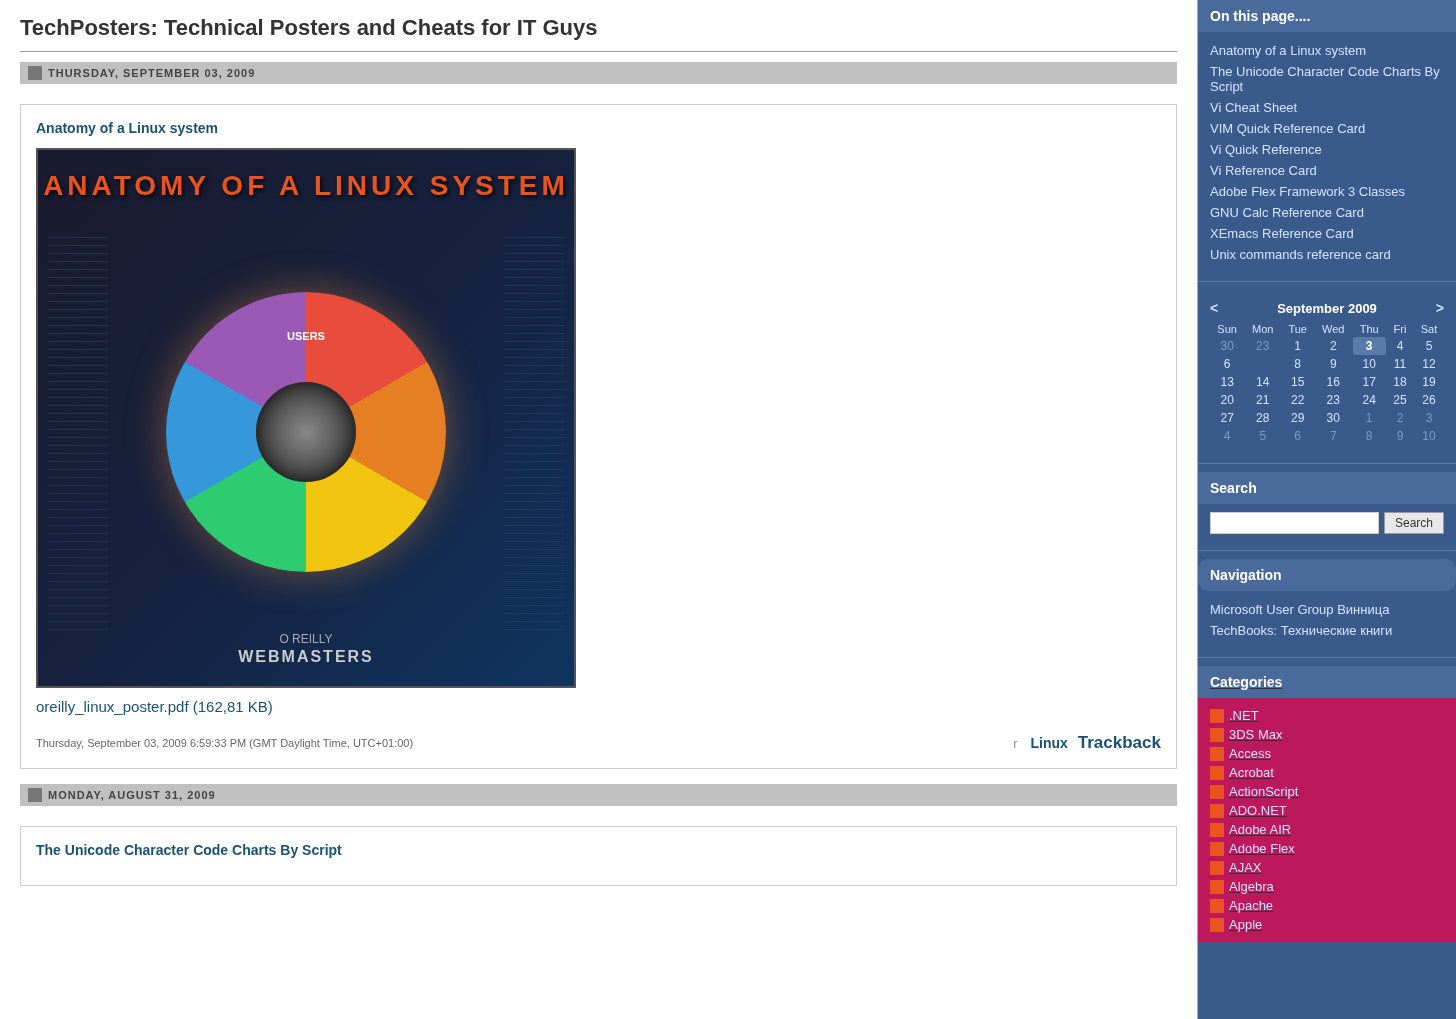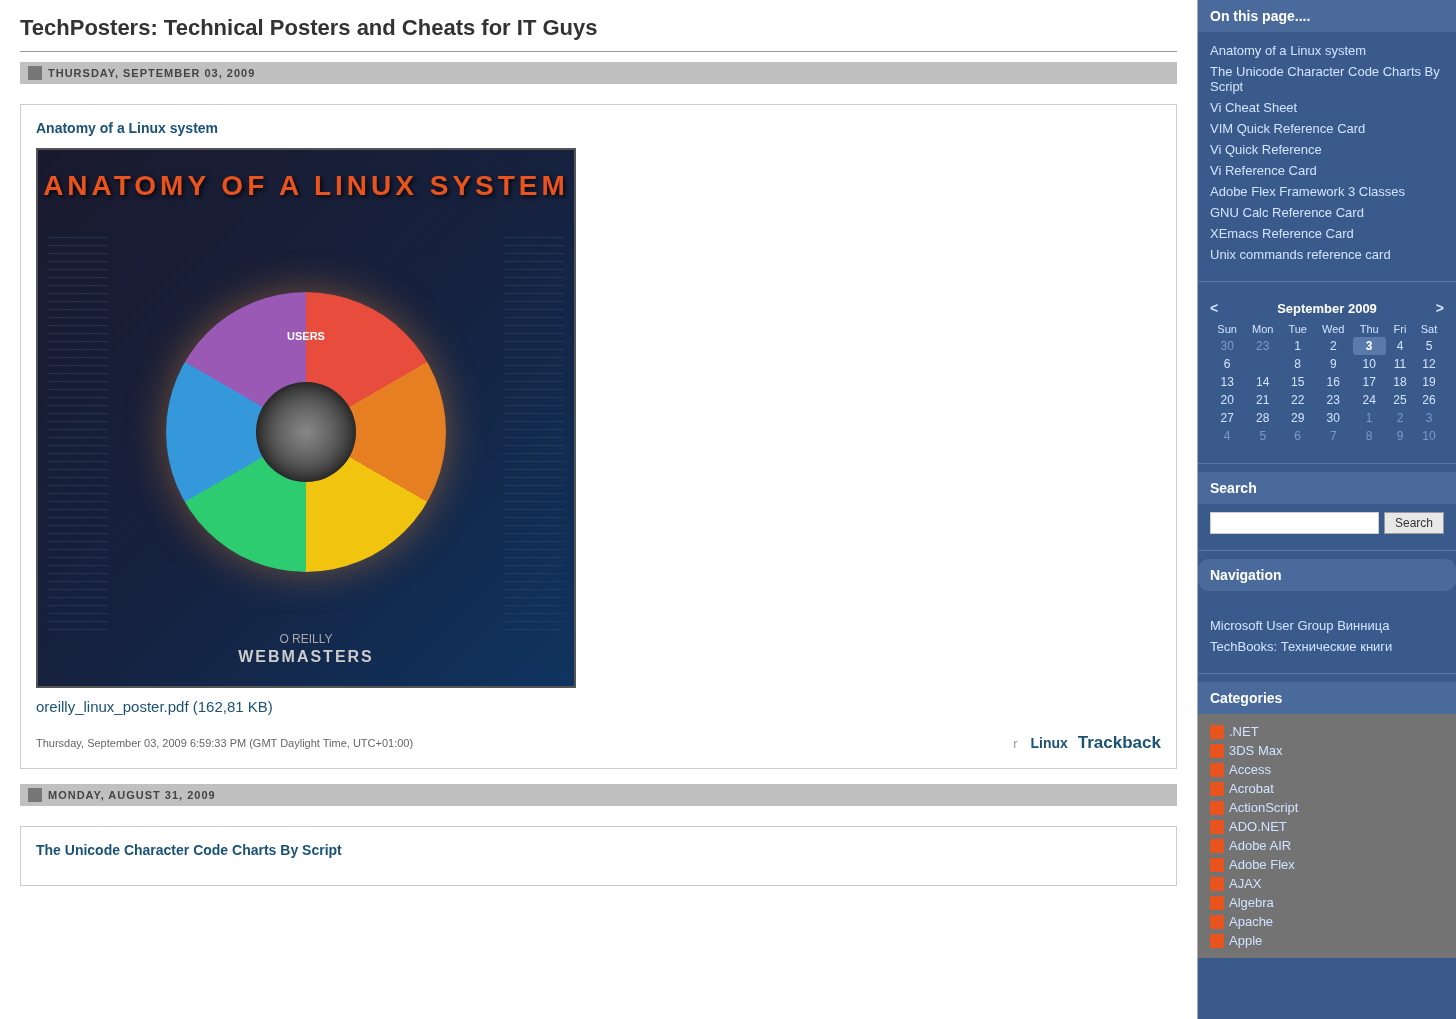--- a/index.html
+++ b/index.html
@@ -284,22 +284,23 @@
       cursor: pointer;
       color: #333;
     }
     
     .nav-section {
       background: #3a5a8c;
       padding: 8px 12px;
     }
     
     .categories-section {
-      background: #737373;
+      background: #be185d;
       padding: 8px 12px;
+      text-decoration: underline;
     }
     .category-item {
       display: flex;
       align-items: center;
       gap: 5px;
       padding: 2px 0;
     }
     .category-icon {
       width: 14px;
       height: 14px;
@@ -467,21 +468,21 @@
       <div class="sidebar-section-header" style="margin: -8px -12px 8px -12px;">Search</div>
       <div class="search-input-row">
         <input type="text" class="search-input" style="">
         <button class="search-button">Search</button>
       </div>
     </div>
 
     <hr class="calendar-divider">
 
     <div class="nav-section">
-      <div class="sidebar-section-header" style="margin: -8px -12px 24px -12px; border-radius: 11px;">Navigation</div>
+      <div class="sidebar-section-header" style="margin: -8px -12px 8px -12px; border-radius: 11px;">Navigation</div>
       <div id="nav-links">
           <a class="sidebar-link" href="#">Microsoft User Group Винница</a>
           <a class="sidebar-link" href="#">TechBooks: Технические книги</a>
         </div>
     </div>
 
     <hr class="calendar-divider">
 
     <div class="categories-section">
       <div class="sidebar-section-header" style="margin: -8px -12px 8px -12px;">Categories</div>

